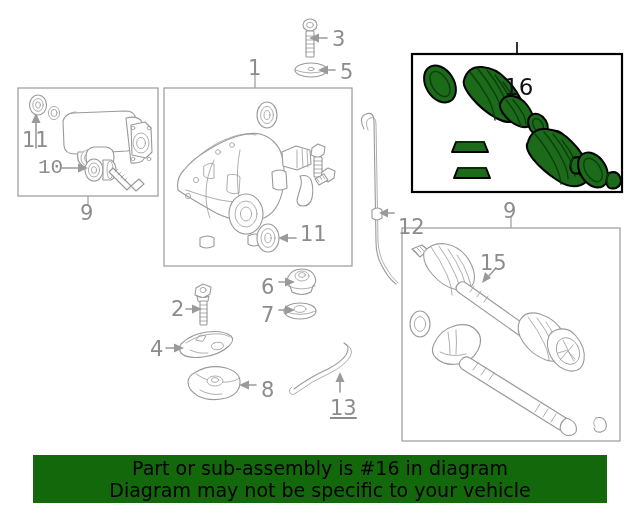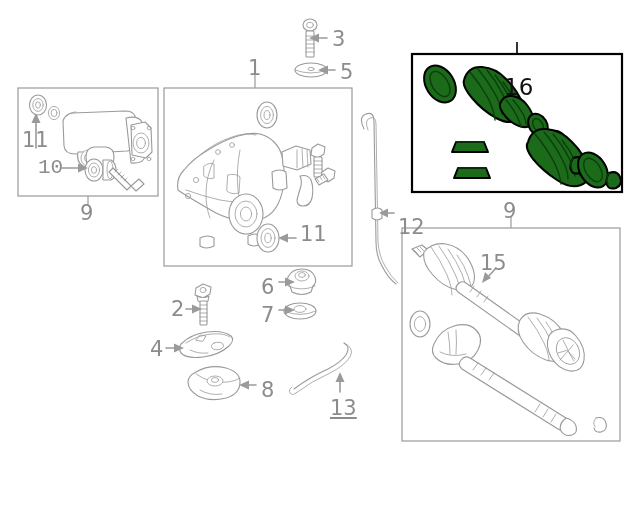--- a/index.html
+++ b/index.html
@@ -435,14 +435,18 @@
   <div class="callout" style="left:398px; top:201px;margin-top:16px;">12</div>
   <div class="callout" style="left:503px; top:201px;">9</div>
   <div class="callout" style="left:480px; top:253px;">15</div>
   <div class="callout" style="left:171px; top:299px;">2</div>
   <div class="callout" style="left:150px; top:339px;">4</div>
   <div class="callout" style="left:261px; top:277px;">6</div>
   <div class="callout" style="left:261px; top:305px;">7</div>
   <div class="callout" style="left:261px; top:380px;">8</div>
   <div class="callout" style="left:330px; top:398px;text-decoration:underline;">13</div>
 
+  <div class="banner">
+    <div class="banner-line">Part or sub-assembly is #16 in diagram</div>
+    <div class="banner-line">Diagram may not be specific to your vehicle</div>
+  </div>
 
 </div>
 
 </body></html>

